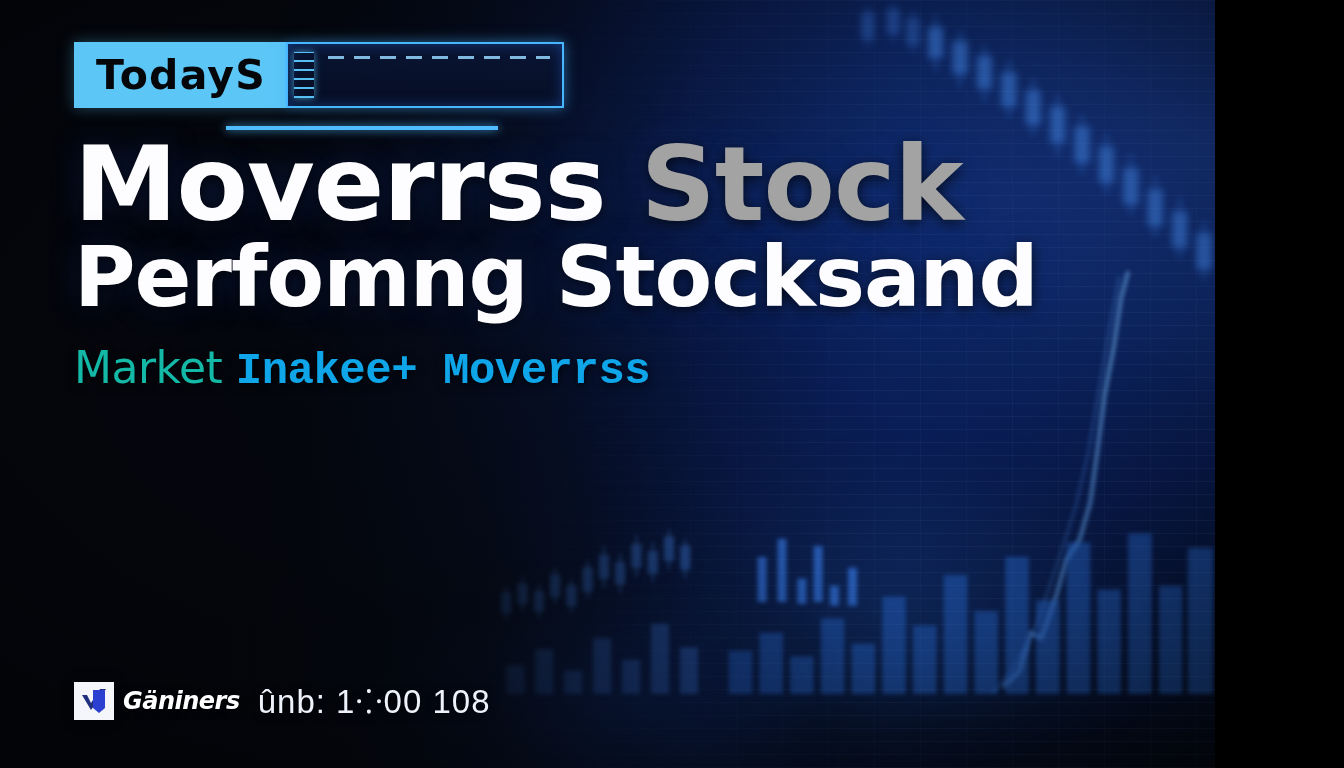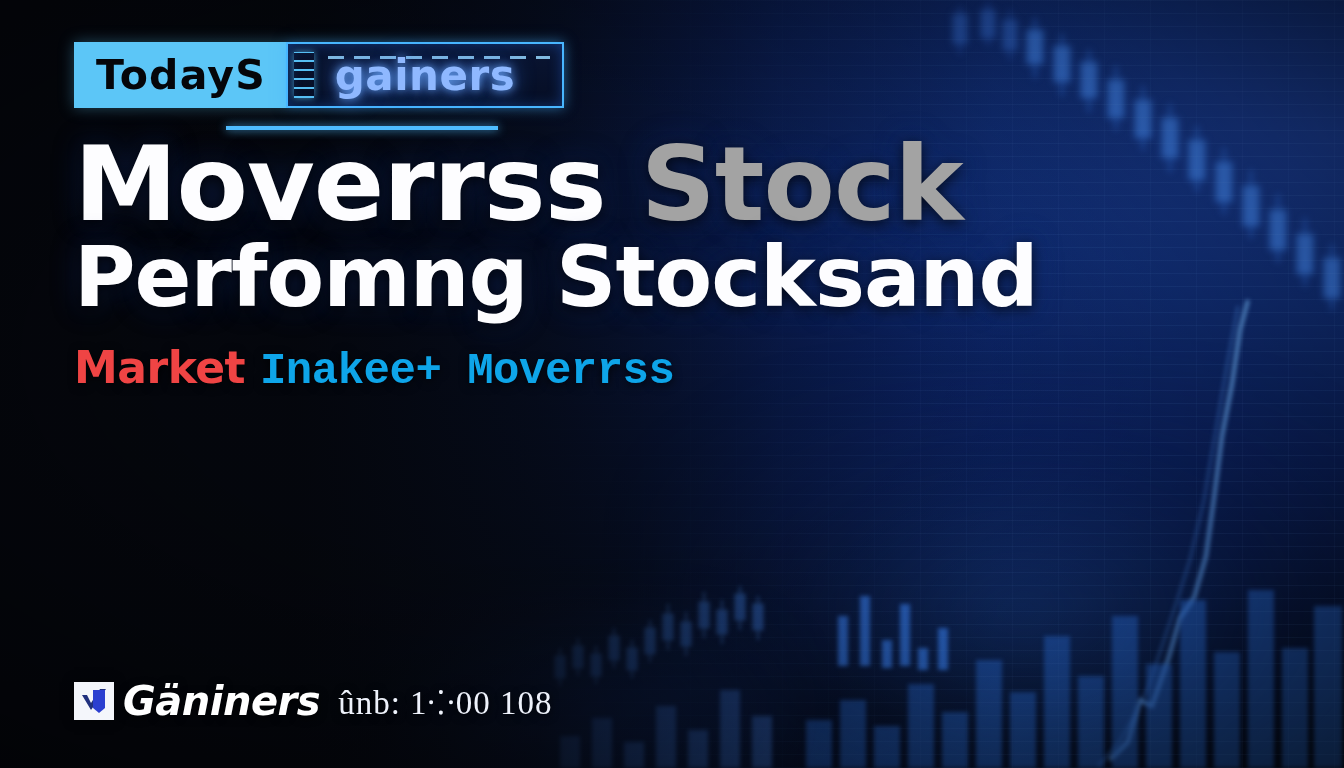--- a/index.html
+++ b/index.html
@@ -7,21 +7,21 @@
   html,body { background:#000; }
   body {
     width:1344px; height:768px;
     font-family:"Liberation Sans", sans-serif;
     overflow:hidden;
   }
 
   
   .canvas {
     position:relative;
-    width:1344px; height:768px;
+    width:1215px; height:768px;
     background:#05070e;
     overflow:hidden;
     padding-left:43px;
   }
 
   
   .bg-base {
     position:absolute; inset:0;
     background:
       radial-gradient(120% 100% at 100% 18%, #1b3f99 0%, #11307c 22%, #0a1e57 42%, #06112f 62%, #040913 80%, #04070e 100%),
@@ -136,46 +136,46 @@
 
   
   .subtitle {
     margin-top:24px;
     font-family:"DejaVu Sans", sans-serif;
     font-size:44px; font-weight:700;
     letter-spacing:-0.5px;
     white-space:nowrap;
     text-shadow:0 2px 10px rgba(0,0,0,0.8);
   }
-  .sub-a { color:#ef4444; font-weight:700; }
+  .sub-a { color:#14b8a6; font-weight:400; }
   .sub-b { color:#0ea5e9;font-family:Liberation Mono, monospace; }
 
   
   .footer {
     position:absolute; left:74px; top:678px;
     display:flex; align-items:center; gap:18px;
   }
   .brand { display:flex; align-items:center; gap:9px; }
   .brand-mark {
     width:40px; height:38px;
     background:#f4f6fb;
     display:flex; align-items:center; justify-content:center;
     box-shadow:0 0 10px rgba(0,0,0,0.5);
   }
   .brand-name {
     color:#ffffff;
     font-family:"DejaVu Sans", sans-serif;
-    font-size:40px; font-weight:700;
+    font-size:24px; font-weight:700;
     font-style:italic;
     letter-spacing:-0.5px;
     text-shadow:0 2px 8px rgba(0,0,0,0.8);
   }
   .footer-meta {
     color:#eef2fb;
-    font-family:Liberation Serif, serif;
+    font-family:Liberation Sans, sans-serif;
     font-size:33px; font-weight:400;
     letter-spacing:1px;
     text-shadow:0 2px 8px rgba(0,0,0,0.85);
   }
 </style>
 </head>
 <body>
 
 <div class="canvas">
 
@@ -351,21 +351,20 @@
   <div class="bg-left-fade"></div>
   <div class="bg-vignette"></div>
 
   <div class="content">
 
     <div class="eyebrow-row">
       <div class="pill-today">TodayS</div>
       <div class="neon-box">
         <span class="neon-ladder"></span>
         <span class="neon-dashes"></span>
-        <span class="neon-text">gainers</span>
       </div>
     </div>
     <div class="neon-underline"></div>
 
     <div class="headline">
       <div class="hl-line hl-1"><span>Moverrss </span><span class="hl-accent">Stock</span></div>
       <div class="hl-line hl-2">Perfomng Stocksand</div>
     </div>
 
     <div class="subtitle"><span class="sub-a">Market </span><span class="sub-b">Inakee+ Moverrss</span></div>

